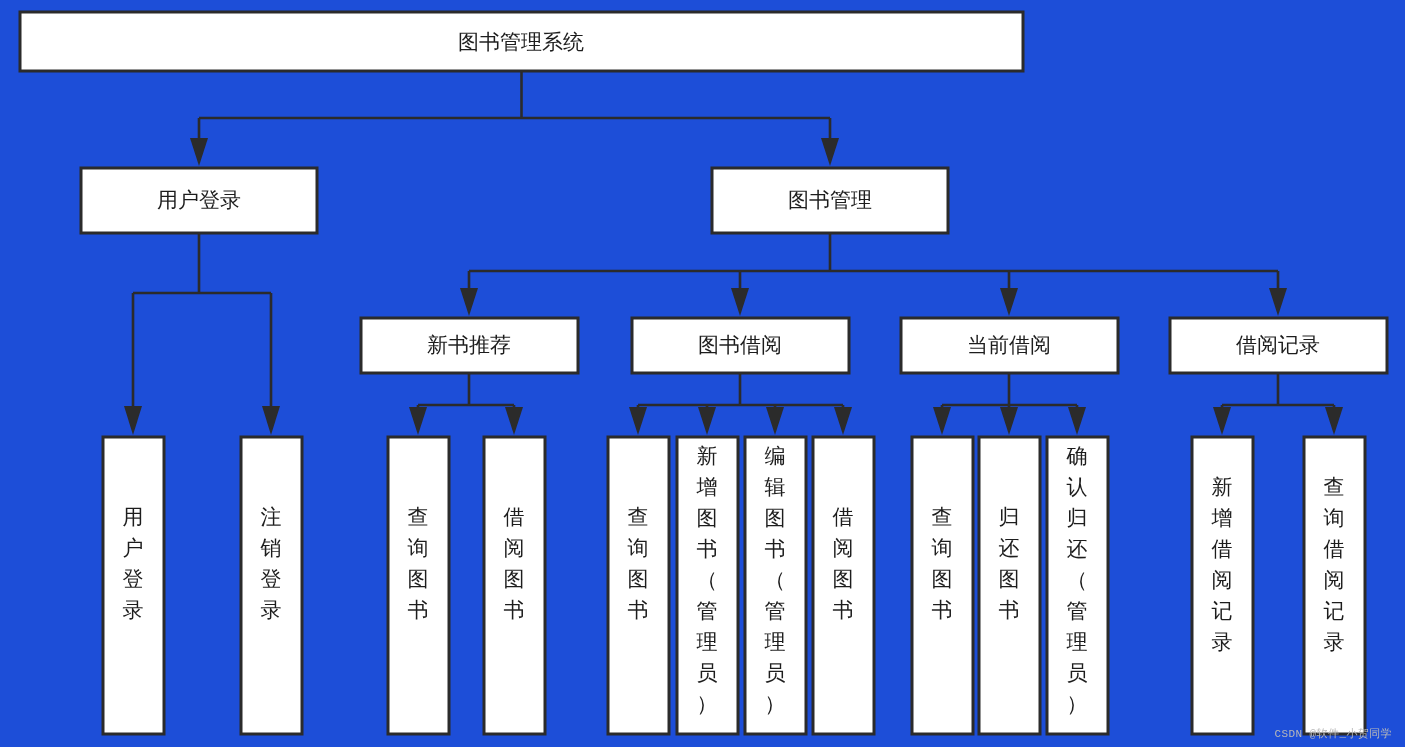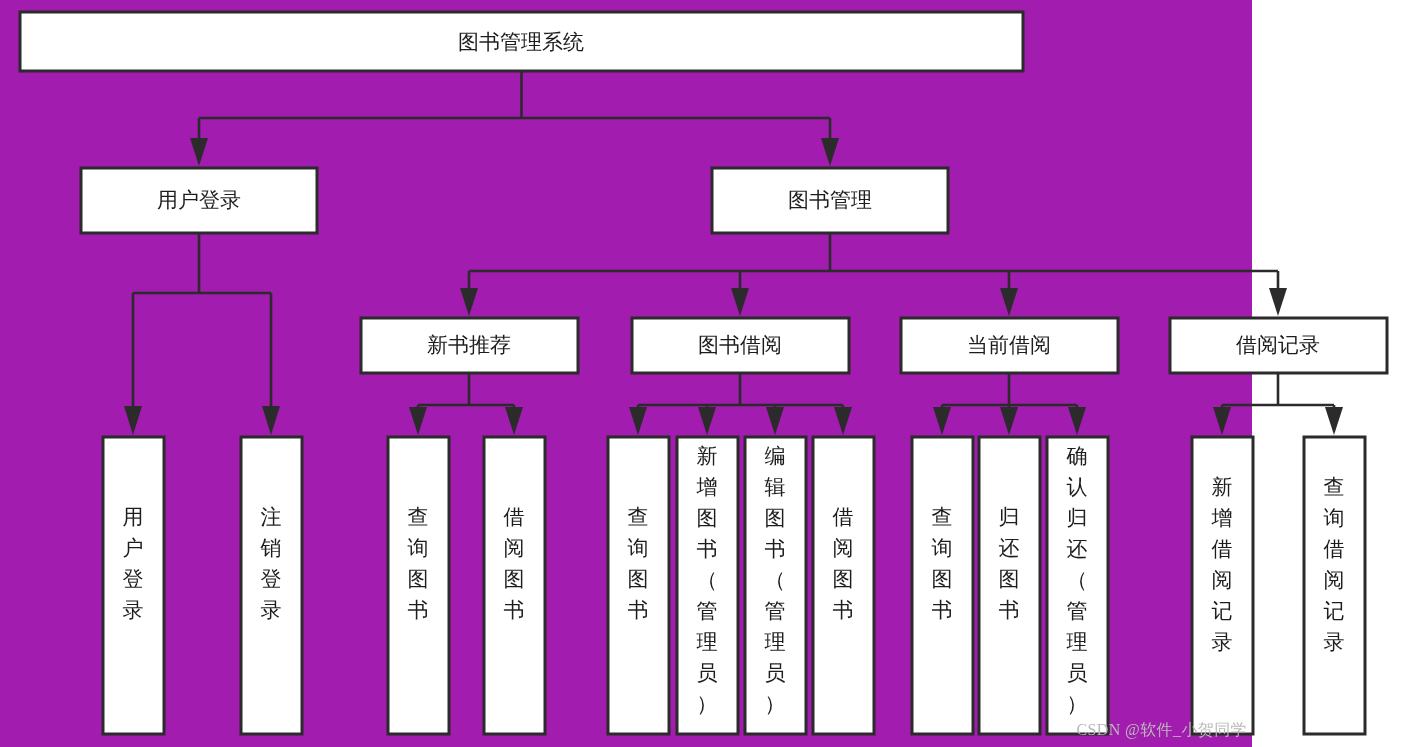--- a/index.html
+++ b/index.html
@@ -9,23 +9,23 @@
   }
   body {
     width: 1405px;
     height: 747px;
     font-family: "Liberation Sans", "DejaVu Sans", sans-serif;
     overflow: hidden;
     position: relative;
   }
   #diagram-root {
     position: relative;
-    width: 1252px;
+    width: 1405px;
     height: 747px;
-    background: #a21caf;
+    background: #1d4ed8;
     text-align: center;
   }
   svg.flow {
     position: absolute;
     left: 0;
     top: 0;
     width: 1405px;
     height: 747px;
     display: block;
   }
@@ -52,24 +52,24 @@
     dominant-baseline: middle;
   }
   .node-label-v {
     font-family: "Liberation Sans", "DejaVu Sans", sans-serif;
     font-size: 21px;
     fill: #1d1d1d;
     text-anchor: middle;
   }
   .watermark {
     position: absolute;
-    right: 5px;
+    right: 13px;
     bottom: 6px;
-    font-family: Liberation Serif, serif;
-    font-size: 16px;
+    font-family: Liberation Mono, monospace;
+    font-size: 11px;
     color: #b9b9b9;
     letter-spacing: 0.4px;
     white-space: nowrap;
     user-select: none;
   }
 </style>
 </head>
 <body>
 
 <div id="diagram-root">

